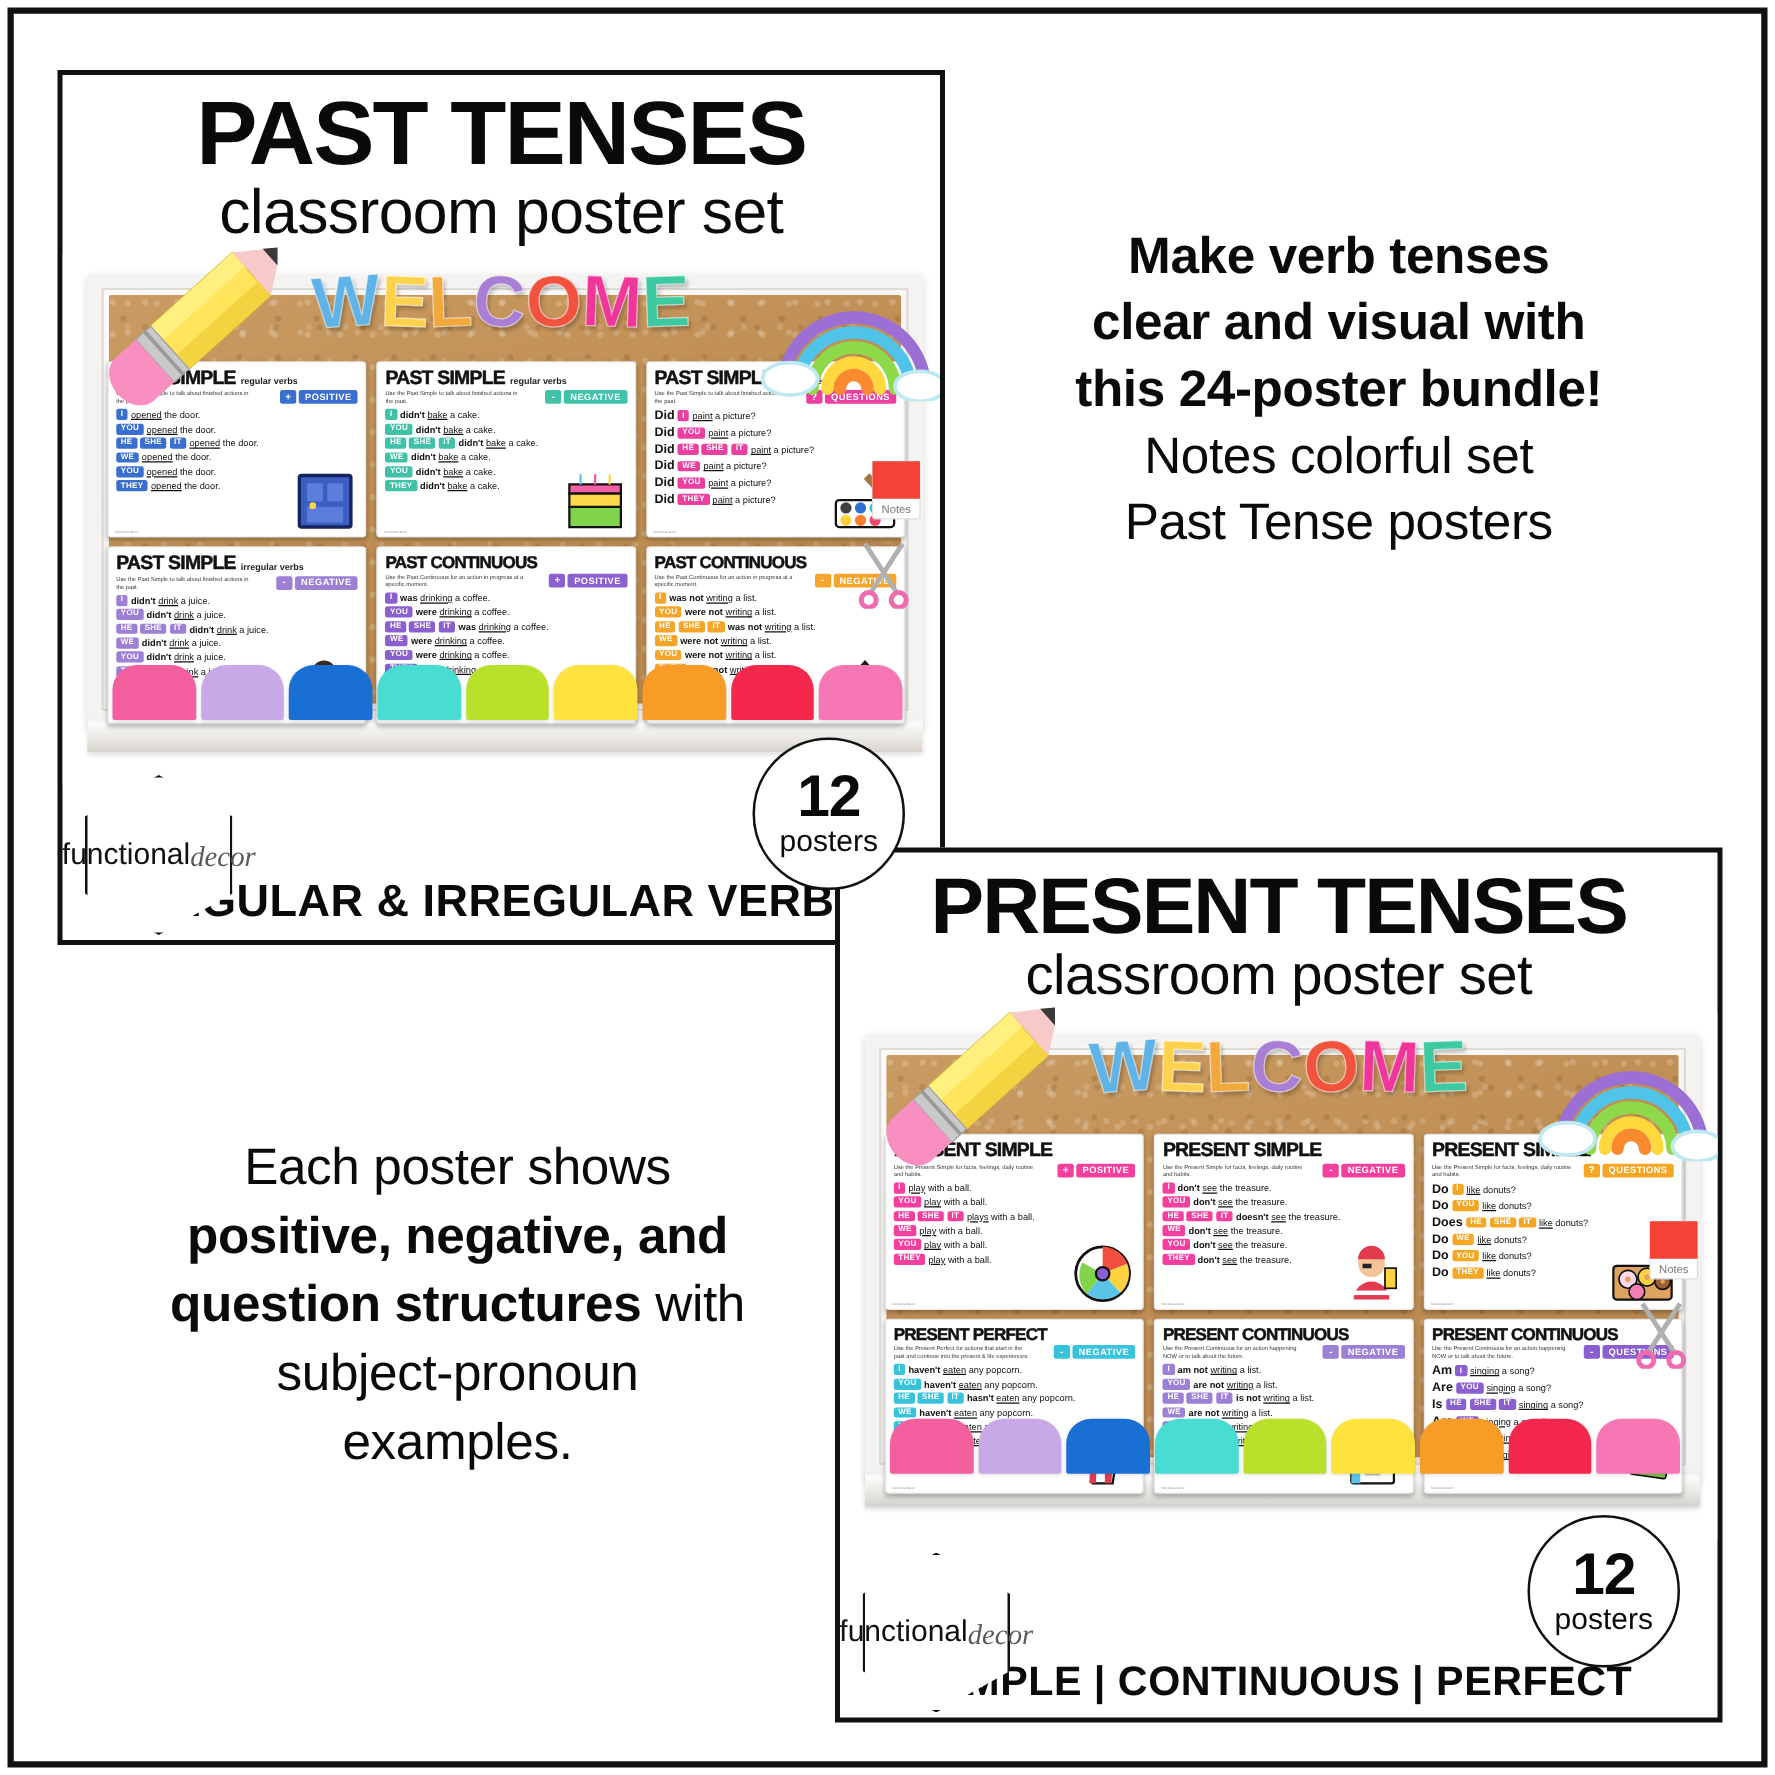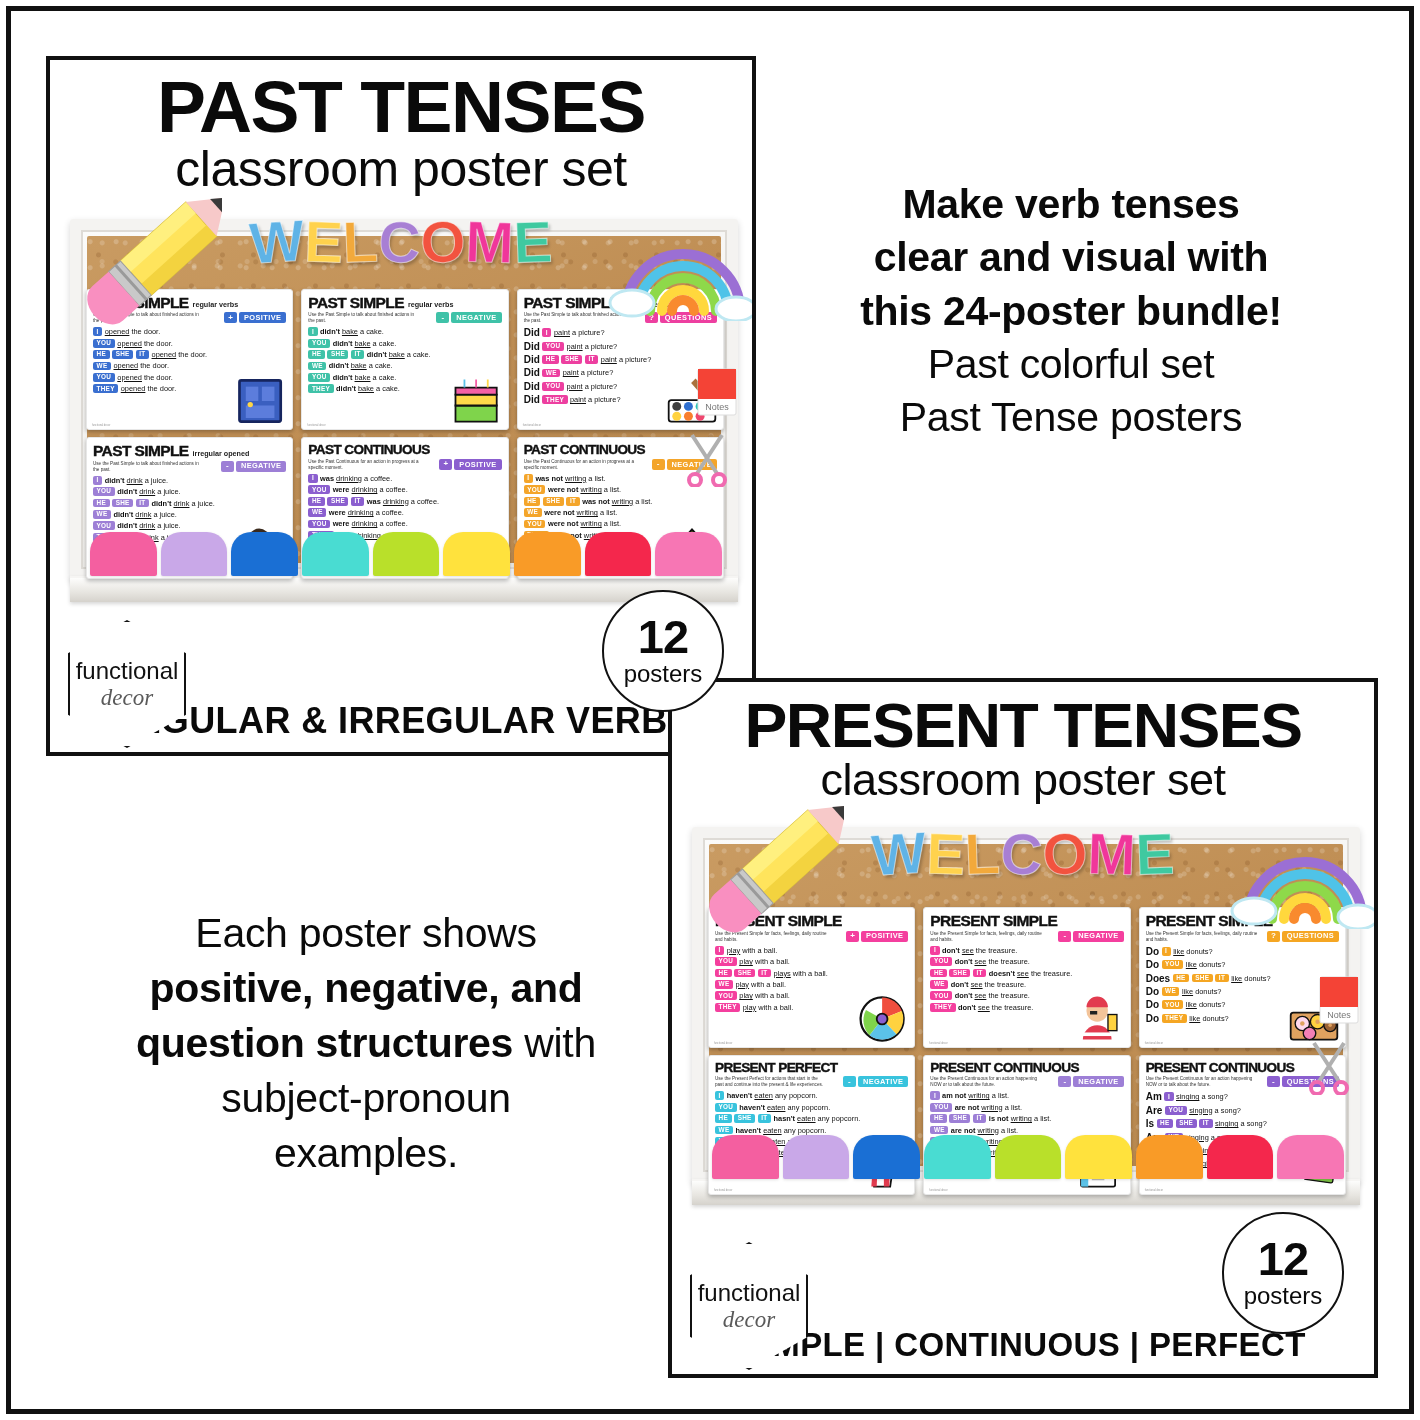--- a/index.html
+++ b/index.html
@@ -149,21 +149,21 @@
     position:absolute; left: 18px; bottom: 4px; width: 118px; height: 128px; z-index: 8;
   }
   .logo-hex .hexshape {
     position:absolute; inset:0; background:#fff; border:2px solid #111;
     clip-path: polygon(50% 0%, 100% 26%, 100% 74%, 50% 100%, 0% 74%, 0% 26%);
   }
   .logo-hex .hexshape::after{
     content:""; position:absolute; inset:2px; background:#fff;
     clip-path: polygon(50% 0%, 100% 26%, 100% 74%, 50% 100%, 0% 74%, 0% 26%);
   }
-  .logo-txt { position:absolute; inset:0; display:flex; flex-direction:column; align-items:center; justify-content:center; z-index:2;}
+  .logo-txt { position:absolute; inset:0; display:flex; flex-direction:row; align-items:center; justify-content:center; z-index:2;}
   .logo-txt .l1 { font-size:24px; color:#111; line-height:1; }
   .logo-txt .l2 { font-size:23px; color:#5a5a5a; font-family:"Liberation Serif", serif; font-style:italic; line-height:1; margin-top:3px;}
   .footer-caption {
     position:absolute; left:0; right:0; bottom:10px; text-align:center;
     font-size:36px; font-weight:600; letter-spacing:.4px; color:#0a0a0a;
   }
   .panel-present .footer-caption { font-size: 33px; }
 
   
   .promo { position:absolute; text-align:center; color:#0a0a0a; z-index:2; }
@@ -396,21 +396,21 @@
                 <span class="pre">Did</span>
                 <span class="chip" style="background:#ed3fa0">THEY</span>
                 <span class="txt"><u>paint</u> a picture?</span>
               </div>
             </div>
             <div class="card-foot">functional decor</div>
           </div>
           <div class="card">
             <div class="card-top">
               <span class="card-title">PAST SIMPLE</span>
-              <span class="card-verbkind">irregular opened</span>
+              <span class="card-verbkind">irregular verbs</span>
             </div>
             <div class="card-row2">
               <div class="card-desc">Use the Past Simple to talk about finished actions in the past.</div>
               <div class="badge-wrap">
                 <span class="badge-sign" style="background:#9d7fd6">-</span>
                 <span class="badge-label" style="background:#9d7fd6">NEGATIVE</span>
               </div>
             </div>
             <svg class="card-art" viewBox="0 0 60 58">
               <circle cx="28" cy="18" r="11" fill="#f3c49a"></circle>
@@ -949,21 +949,21 @@
     <div class="lbl">posters</div>
   </div>
 
   <div class="promo promo-tr">
     <div class="bold">
       <div>Make verb tenses</div>
       <div>clear and visual with</div>
       <div>this 24-poster bundle!</div>
     </div>
     <div class="light">
-      <div>Past colorful set</div>
+      <div>Notes colorful set</div>
       <div>Past Tense posters</div>
     </div>
   </div>
 
   <div class="promo promo-bl">
     <div class="light">Each poster shows</div>
     <div class="bold">positive, negative, and</div>
     <div><span class="bold">question structures</span><span class="light"> with</span></div>
     <div class="light">subject-pronoun</div>
     <div class="light">examples.</div>

